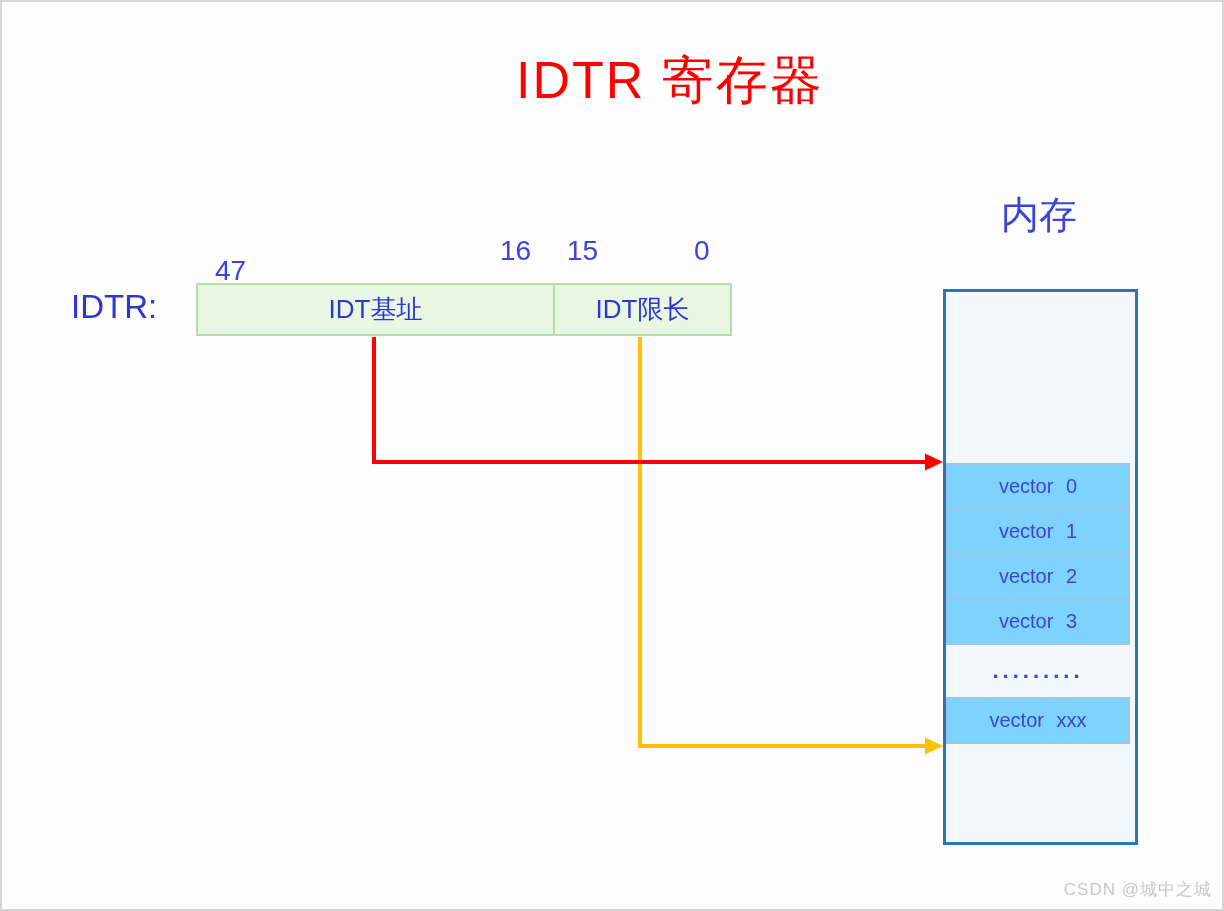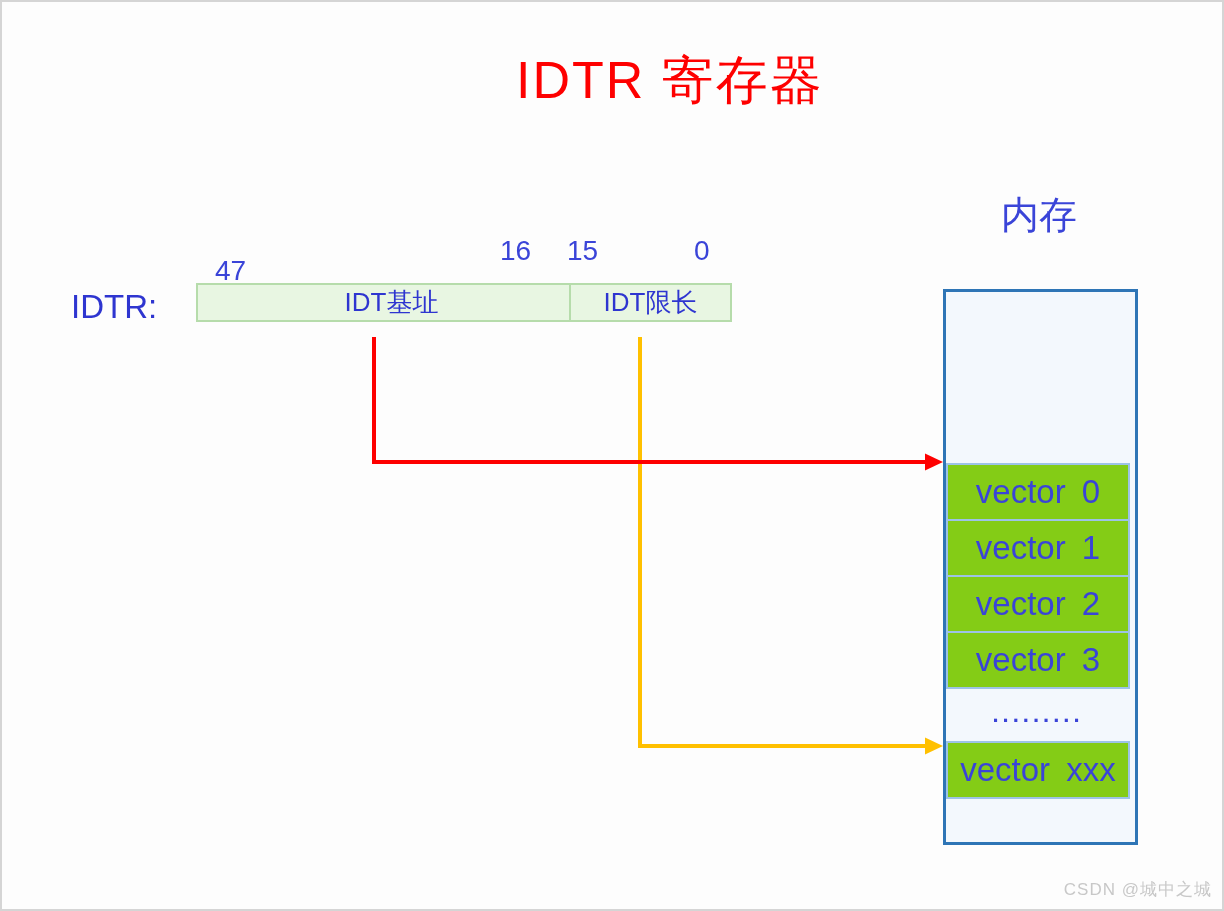--- a/index.html
+++ b/index.html
@@ -32,26 +32,25 @@
   .idtr-label {
     left: 69px; top: 286px;
     font-size: 33px;
     color: #2e35d0;
     white-space: nowrap;
     text-align: right;
   }
 
   .register-box {
     left: 194px; top: 281px;
-    width: 536px; height: 39px;
+    width: 536px; height: 53px;
     background: #e8f6e2;
     border: 2px solid #b6dcab;
     box-sizing: border-box;
     display: flex;
-    padding-left: 16px;
   }
   .reg-cell {
     display: flex;
     align-items: center;
     justify-content: center;
     font-size: 26px;
     color: #2e35d0;
     white-space: nowrap;
   }
   .reg-cell.base  { width: 357px; border-right: 2px solid #b6dcab; box-sizing: border-box; }
@@ -69,28 +68,28 @@
     width: 195px; height: 556px;
     background: #f3f8fd;
     border: 3px solid #2e75b6;
     box-sizing: border-box;
   }
   .mem-cells {
     position: absolute;
     left: 0px; right: 5px; top: 171px;
   }
   .mem-row {
-    height: 58px;
-    background: #84cc16;
+    height: 47px;
+    background: #7dd3fc;
     border: 2px solid #9dc3e6;
     box-sizing: border-box;
     display: flex;
     align-items: center;
     justify-content: center;
-    font-size: 33px;
+    font-size: 20px;
     color: #3a44d8;
     word-spacing: 7px;
     white-space: pre;
   }
   .mem-row + .mem-row { margin-top: -2px; }
   .mem-row.dots-row {
     height: 52px;
     margin-top: 0;
     background: transparent;
     border: none;

